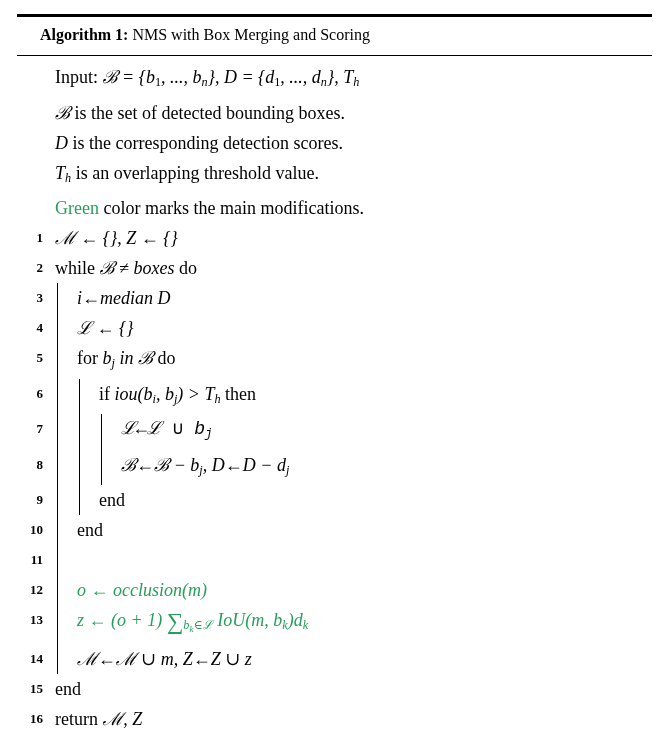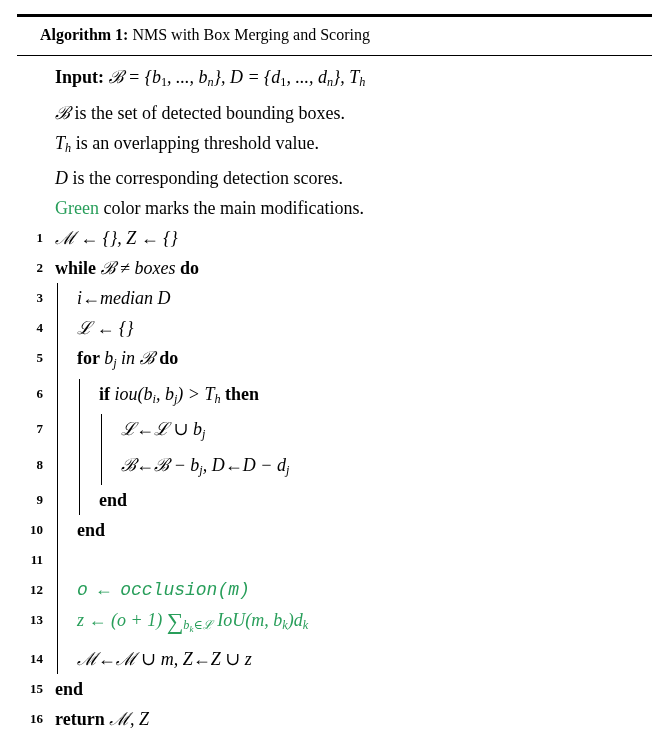--- a/index.html
+++ b/index.html
@@ -50,21 +50,21 @@
     margin-left: 12px;
     position: relative;
   }
   .bar {
     position: absolute;
     top: 0;
     bottom: 0;
     width: 1px;
     background: #000;
   }
-  .seg.b { font-weight: bold; }
+  .seg.b { font-weight: normal; }
   .seg.i { font-style: italic; }
   .seg.g { color: var(--green, #289e5a); }
   .seg.sub {
     font-size: 0.68em;
     vertical-align: -0.28em;
   }
   .seg.sub2 {
     font-size: 0.5em;
     vertical-align: -0.62em;
   }
@@ -89,25 +89,25 @@
         <div class="line">
           <span class="num"></span>
           <span class="content" style="padding-left: 0px;"><span class="seg b">Input: </span><span class="seg i">ℬ = {b</span><span class="seg sub">1</span><span class="seg i">, ..., b</span><span class="seg i sub">n</span><span class="seg i">}, D = {d</span><span class="seg sub">1</span><span class="seg i">, ..., d</span><span class="seg i sub">n</span><span class="seg i">}, T</span><span class="seg i sub">h</span></span>
         </div>
         <div class="line">
           <span class="num"></span>
           <span class="content" style="padding-left: 0px;"><span class="seg i">ℬ</span><span class="seg"> is the set of detected bounding boxes.</span></span>
         </div>
         <div class="line">
           <span class="num"></span>
-          <span class="content" style="padding-left: 0px;"><span class="seg i">T</span><span class="seg i sub">h</span><span class="seg"> is an overlapping threshold value.</span></span>
+          <span class="content" style="padding-left: 0px;"><span class="seg i">D</span><span class="seg"> is the corresponding detection scores.</span></span>
         </div>
         <div class="line">
           <span class="num"></span>
-          <span class="content" style="padding-left: 0px;"><span class="seg i">D</span><span class="seg"> is the corresponding detection scores.</span></span>
+          <span class="content" style="padding-left: 0px;"><span class="seg i">T</span><span class="seg i sub">h</span><span class="seg"> is an overlapping threshold value.</span></span>
         </div>
         <div class="line">
           <span class="num"></span>
           <span class="content" style="padding-left: 0px;"><span class="seg g">Green</span><span class="seg"> color marks the main modifications.</span></span>
         </div>
       </div>
     <div>
         <div class="line">
           <span class="num">1</span>
           <span class="content" style="padding-left: 0px;"><span class="seg i">ℳ ← {}, Z ← {}</span></span>
@@ -127,41 +127,41 @@
         <div class="line">
           <span class="num">5</span>
           <span class="content" style="padding-left: 22px;"><i class="bar" style="left: 2px;"></i><span class="seg b">for </span><span class="seg i">b</span><span class="seg i sub">j</span><span class="seg i"> in </span><span class="seg i">ℬ</span><span class="seg b"> do</span></span>
         </div>
         <div class="line">
           <span class="num">6</span>
           <span class="content" style="padding-left: 44px;"><i class="bar" style="left: 2px;"></i><i class="bar" style="left: 24px;"></i><span class="seg b">if </span><span class="seg i">iou(b</span><span class="seg i sub">i</span><span class="seg i">, b</span><span class="seg i sub">j</span><span class="seg i">) &gt; T</span><span class="seg i sub">h</span><span class="seg b"> then</span></span>
         </div>
         <div class="line">
           <span class="num">7</span>
-          <span class="content" style="padding-left: 66px;"><i class="bar" style="left: 2px;"></i><i class="bar" style="left: 24px;"></i><i class="bar" style="left: 46px;"></i><span class="seg i">ℒ←ℒ ∪ b</span><span class="seg i sub">j</span></span>
+          <span class="content" style="padding-left: 66px; font-family: Liberation Mono, monospace;"><i class="bar" style="left: 2px;"></i><i class="bar" style="left: 24px;"></i><i class="bar" style="left: 46px;"></i><span class="seg i">ℒ←ℒ ∪ b</span><span class="seg i sub">j</span></span>
         </div>
         <div class="line">
           <span class="num">8</span>
           <span class="content" style="padding-left: 66px;"><i class="bar" style="left: 2px;"></i><i class="bar" style="left: 24px;"></i><i class="bar" style="left: 46px;"></i><span class="seg i">ℬ←ℬ − b</span><span class="seg i sub">j</span><span class="seg i">, D←D − d</span><span class="seg i sub">j</span></span>
         </div>
         <div class="line">
           <span class="num">9</span>
           <span class="content" style="padding-left: 44px;"><i class="bar" style="left: 2px;"></i><i class="bar" style="left: 24px;"></i><span class="seg b">end</span></span>
         </div>
         <div class="line">
           <span class="num">10</span>
           <span class="content" style="padding-left: 22px;"><i class="bar" style="left: 2px;"></i><span class="seg b">end</span></span>
         </div>
         <div class="line">
           <span class="num">11</span>
           <span class="content" style="padding-left: 22px;"><i class="bar" style="left: 2px;"></i></span>
         </div>
         <div class="line">
           <span class="num">12</span>
-          <span class="content" style="padding-left: 22px; font-family: Liberation Mono, monospace;"><i class="bar" style="left: 2px;"></i><span class="seg i g">o ← occlusion(m)</span></span>
+          <span class="content" style="padding-left: 22px;"><i class="bar" style="left: 2px;"></i><span class="seg i g">o ← occlusion(m)</span></span>
         </div>
         <div class="line">
           <span class="num">13</span>
           <span class="content" style="padding-left: 22px;"><i class="bar" style="left: 2px;"></i><span class="seg i g">z ← (o + 1) </span><span class="seg g lg">∑</span><span class="seg i g sub">b</span><span class="seg i g sub2">k</span><span class="seg i g sub">∈ℒ</span><span class="seg i g"> IoU(m, b</span><span class="seg i g sub">k</span><span class="seg i g">)d</span><span class="seg i g sub">k</span></span>
         </div>
         <div class="line">
           <span class="num">14</span>
           <span class="content" style="padding-left: 22px;"><i class="bar" style="left: 2px;"></i><span class="seg i">ℳ←ℳ ∪ m, Z←Z ∪ z</span></span>
         </div>
         <div class="line">

